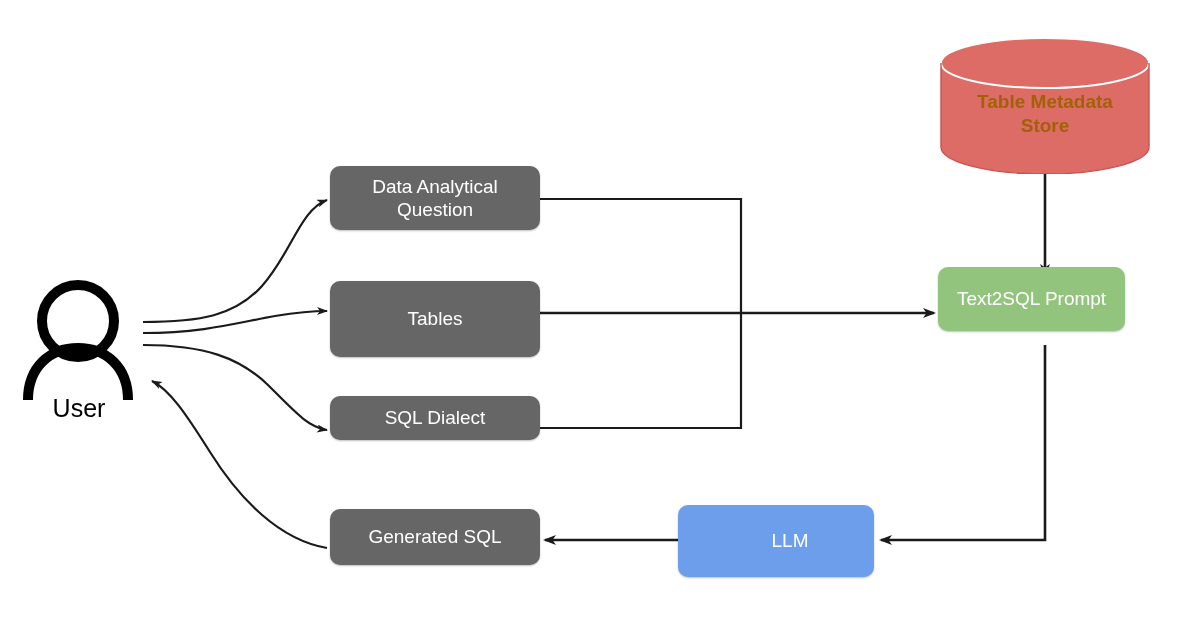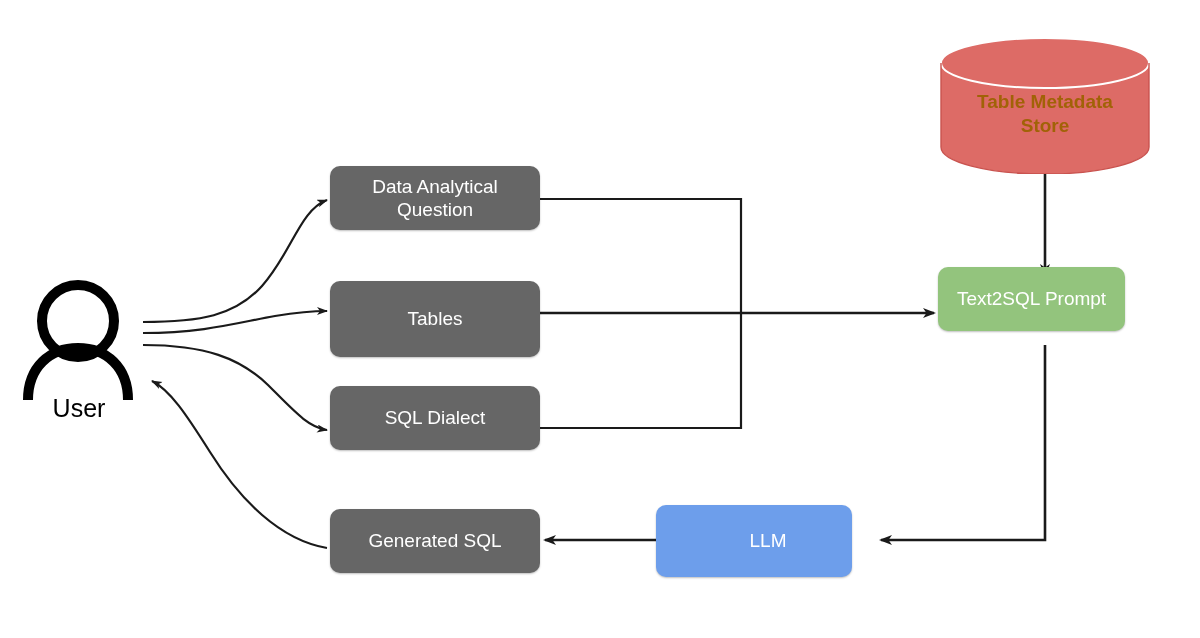--- a/index.html
+++ b/index.html
@@ -139,39 +139,39 @@
 
   <div class="node node-gray" style="left:330px; top:166px; width:210px; height:64px;">
     <span class="node-label">Data Analytical
 Question</span>
   </div>
 
   <div class="node node-gray" style="left:330px; top:281px; width:210px; height:76px;">
     <span class="node-label">Tables</span>
   </div>
 
-  <div class="node node-gray" style="left:330px; top:386px; width:210px; height:64px;">
+  <div class="node node-gray" style="left:330px; top:396px; width:210px; height:44px;">
     <span class="node-label">SQL Dialect</span>
   </div>
 
-  <div class="node node-gray" style="left:330px; top:509px; width:210px; height:64px;">
+  <div class="node node-gray" style="left:330px; top:509px; width:210px; height:56px;">
     <span class="node-label">Generated SQL</span>
   </div>
 
   <div class="cylinder" style="left:938px; top:36px; width:214px; height:138px;">
     <svg width="214" height="138" viewBox="0 0 214 138" xmlns="http://www.w3.org/2000/svg">
       <path d="M3,27 L3,111 A104,27 0 0 0 211,111 L211,27 Z" fill="#dd6b66"></path>
       <ellipse cx="107" cy="27" rx="104" ry="25" fill="#dd6b66" stroke="#ffffff" stroke-width="2"></ellipse>
       <path d="M3,27 L3,111 A104,27 0 0 0 211,111 L211,27" fill="none" stroke="#c9534f" stroke-width="1.4"></path>
     </svg>
     <div class="cylinder-text">Table Metadata
 Store</div>
   </div>
 
   <div class="node node-green" style="left:938px; top:267px; width:187px; height:64px;">
     <span class="node-label">Text2SQL Prompt</span>
   </div>
 
-  <div class="node node-blue" style="left:656px; top:505px; width:196px; height:72px;padding-left:28px;">
+  <div class="node node-blue" style="left:678px; top:505px; width:196px; height:72px;padding-left:28px;">
     <span class="node-label">LLM</span>
   </div>
 
 </div>
 
 </body></html>

